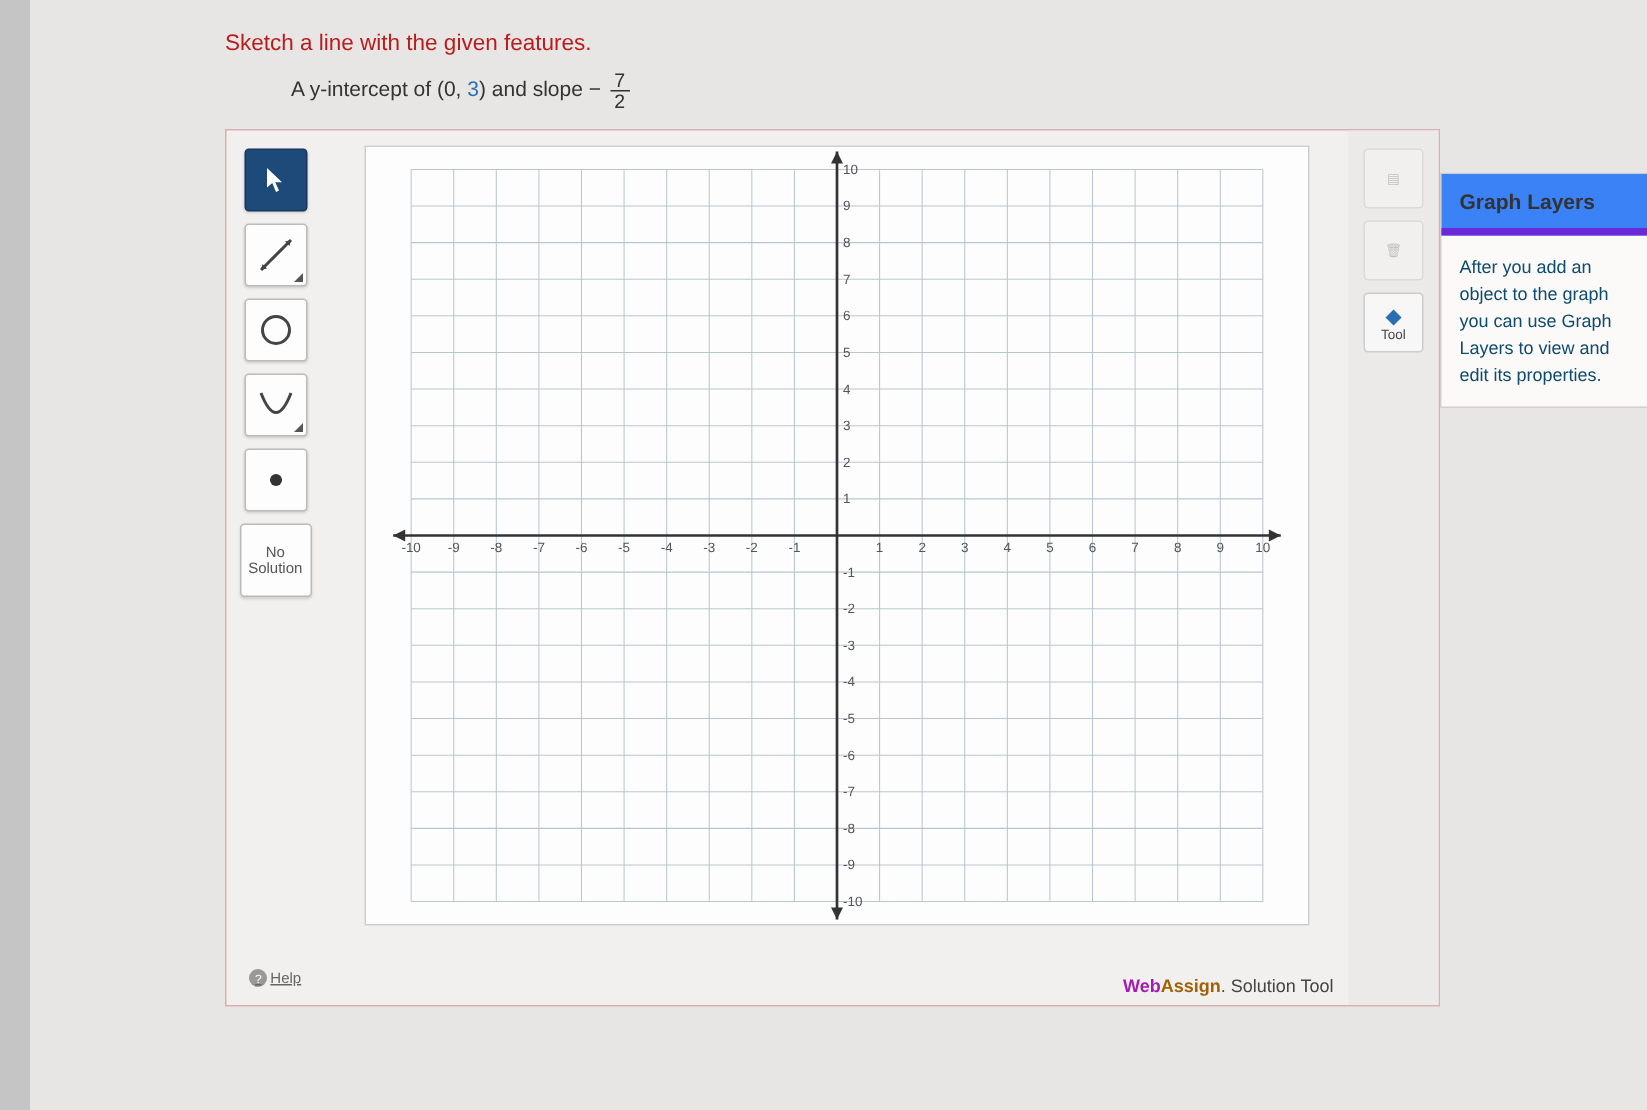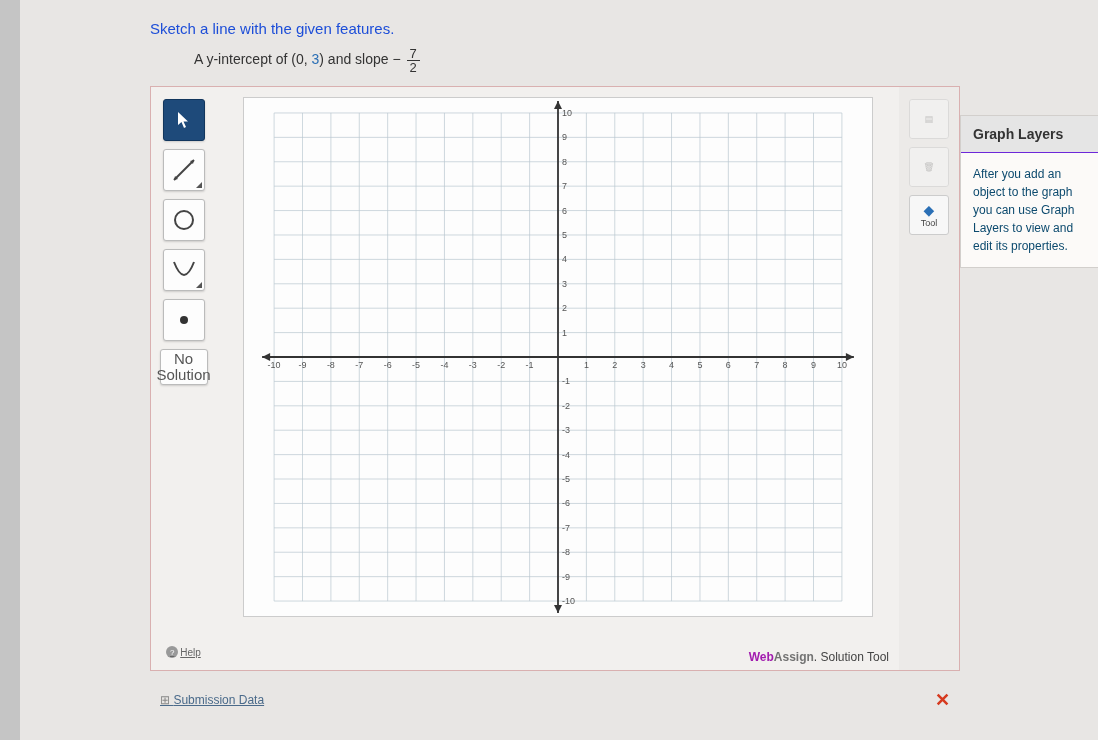--- a/index.html
+++ b/index.html
@@ -20,21 +20,21 @@
       background: #e8e6e4;
     }
     .content-area {
       position: absolute;
       left: 150px;
       top: 20px;
       width: 930px;
     }
     .question-text {
       font-size: 15px;
-      color: #1d4ed8;
+      color: #b91c1c;
       margin-bottom: 10px;
     }
     .sub-text {
       font-size: 14px;
       color: #333;
       margin-left: 44px;
       margin-bottom: 12px;
     }
     .sub-text .coord { color: #2a6fb5; }
     .fraction {
@@ -86,22 +86,22 @@
     .tool-btn .corner {
       position: absolute;
       right: 2px;
       bottom: 2px;
       width: 0; height: 0;
       border-left: 6px solid transparent;
       border-bottom: 6px solid #555;
     }
     .tool-btn.nosol {
       width: 48px;
-      height: 36px;
-      font-size: 15px;
+      height: 49px;
+      font-size: 10px;
       text-align: center;
       line-height: 1.1;
       color: #555;
       flex-direction: column;
     }
     .help-link {
       margin-top: auto;
       font-size: 10px;
       color: #666;
       text-decoration: underline;
@@ -132,21 +132,21 @@
       align-items: flex-start;
       justify-content: center;
     }
     .graph-footer {
       text-align: right;
       font-size: 12px;
       color: #444;
       padding: 6px 10px 0 0;
     }
     .graph-footer .wa { color: #a21caf; font-weight: bold;}
-    .graph-footer .assign { color: #737373; font-weight: bold;}
+    .graph-footer .assign { color: #a16207; font-weight: bold;}
     .right-tools {
       width: 60px;
       padding: 12px 6px;
       display: flex;
       flex-direction: column;
       gap: 8px;
       align-items: center;
       background: #eceae8;
     }
     .right-btn {
@@ -172,22 +172,22 @@
     .side-card {
       position: absolute;
       left: 960px;
       top: 115px;
       width: 140px;
       background: #fcfaf8;
       border: 1px solid #d2cfcc;
       z-index: 5;
     }
     .side-card-header {
-      background: #e5e5e5;
-      border-bottom: 1px solid #6d28d9;
+      background: #3b82f6;
+      border-bottom: 5px solid #6d28d9;
       padding: 10px 12px;
       font-size: 14px;
       font-weight: bold;
       color: #333;
     }
     .side-card-body {
       padding: 12px;
       font-size: 12px;
       color: #0c4a6e;
       line-height: 1.5;
@@ -375,22 +375,18 @@
       <div class="right-btn">
         <span>🗑</span>
       </div>
       <div class="right-btn fill">
         <span class="icon">◆</span>
         <span>Tool</span>
       </div>
     </div>
   </div>
 
-  <div class="submission-row">
-    <span class="submission-link">Submission Data</span>
-    <span class="close-x">✕</span>
-  </div>
 </div>
 
 <div class="side-card">
   <div class="side-card-header">Graph Layers</div>
   <div class="side-card-body">After you add an object to the graph you can use Graph Layers to view and edit its properties.</div>
 </div>
 
 </body></html>

